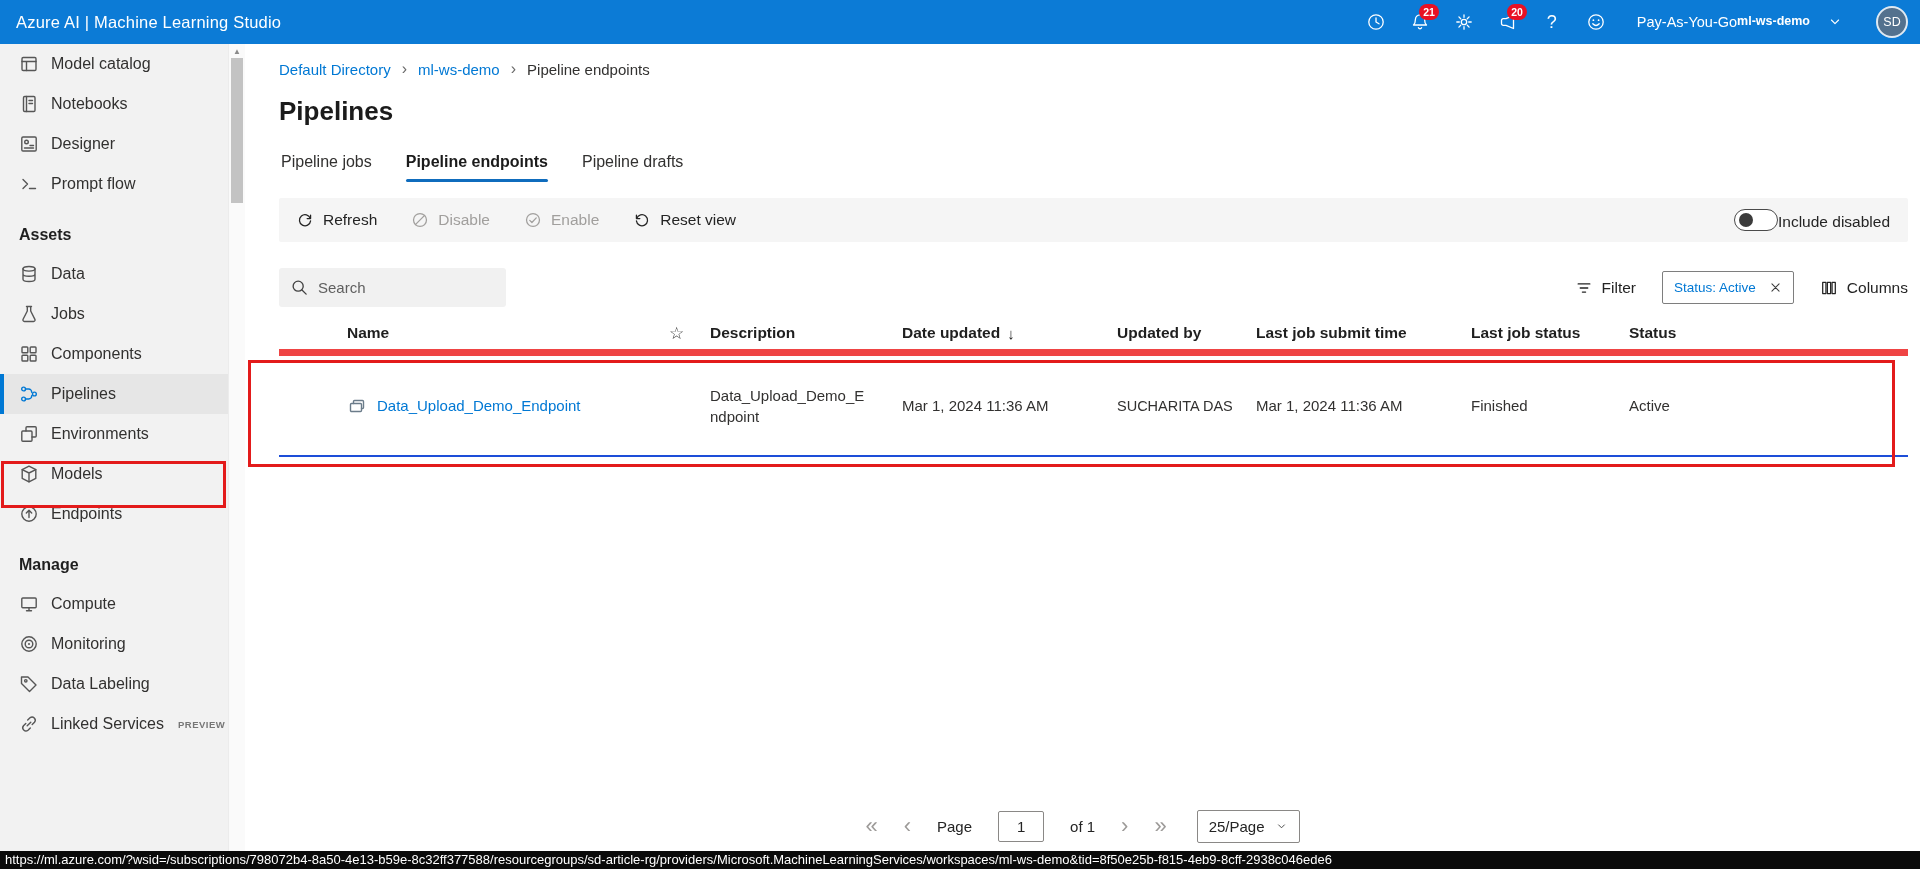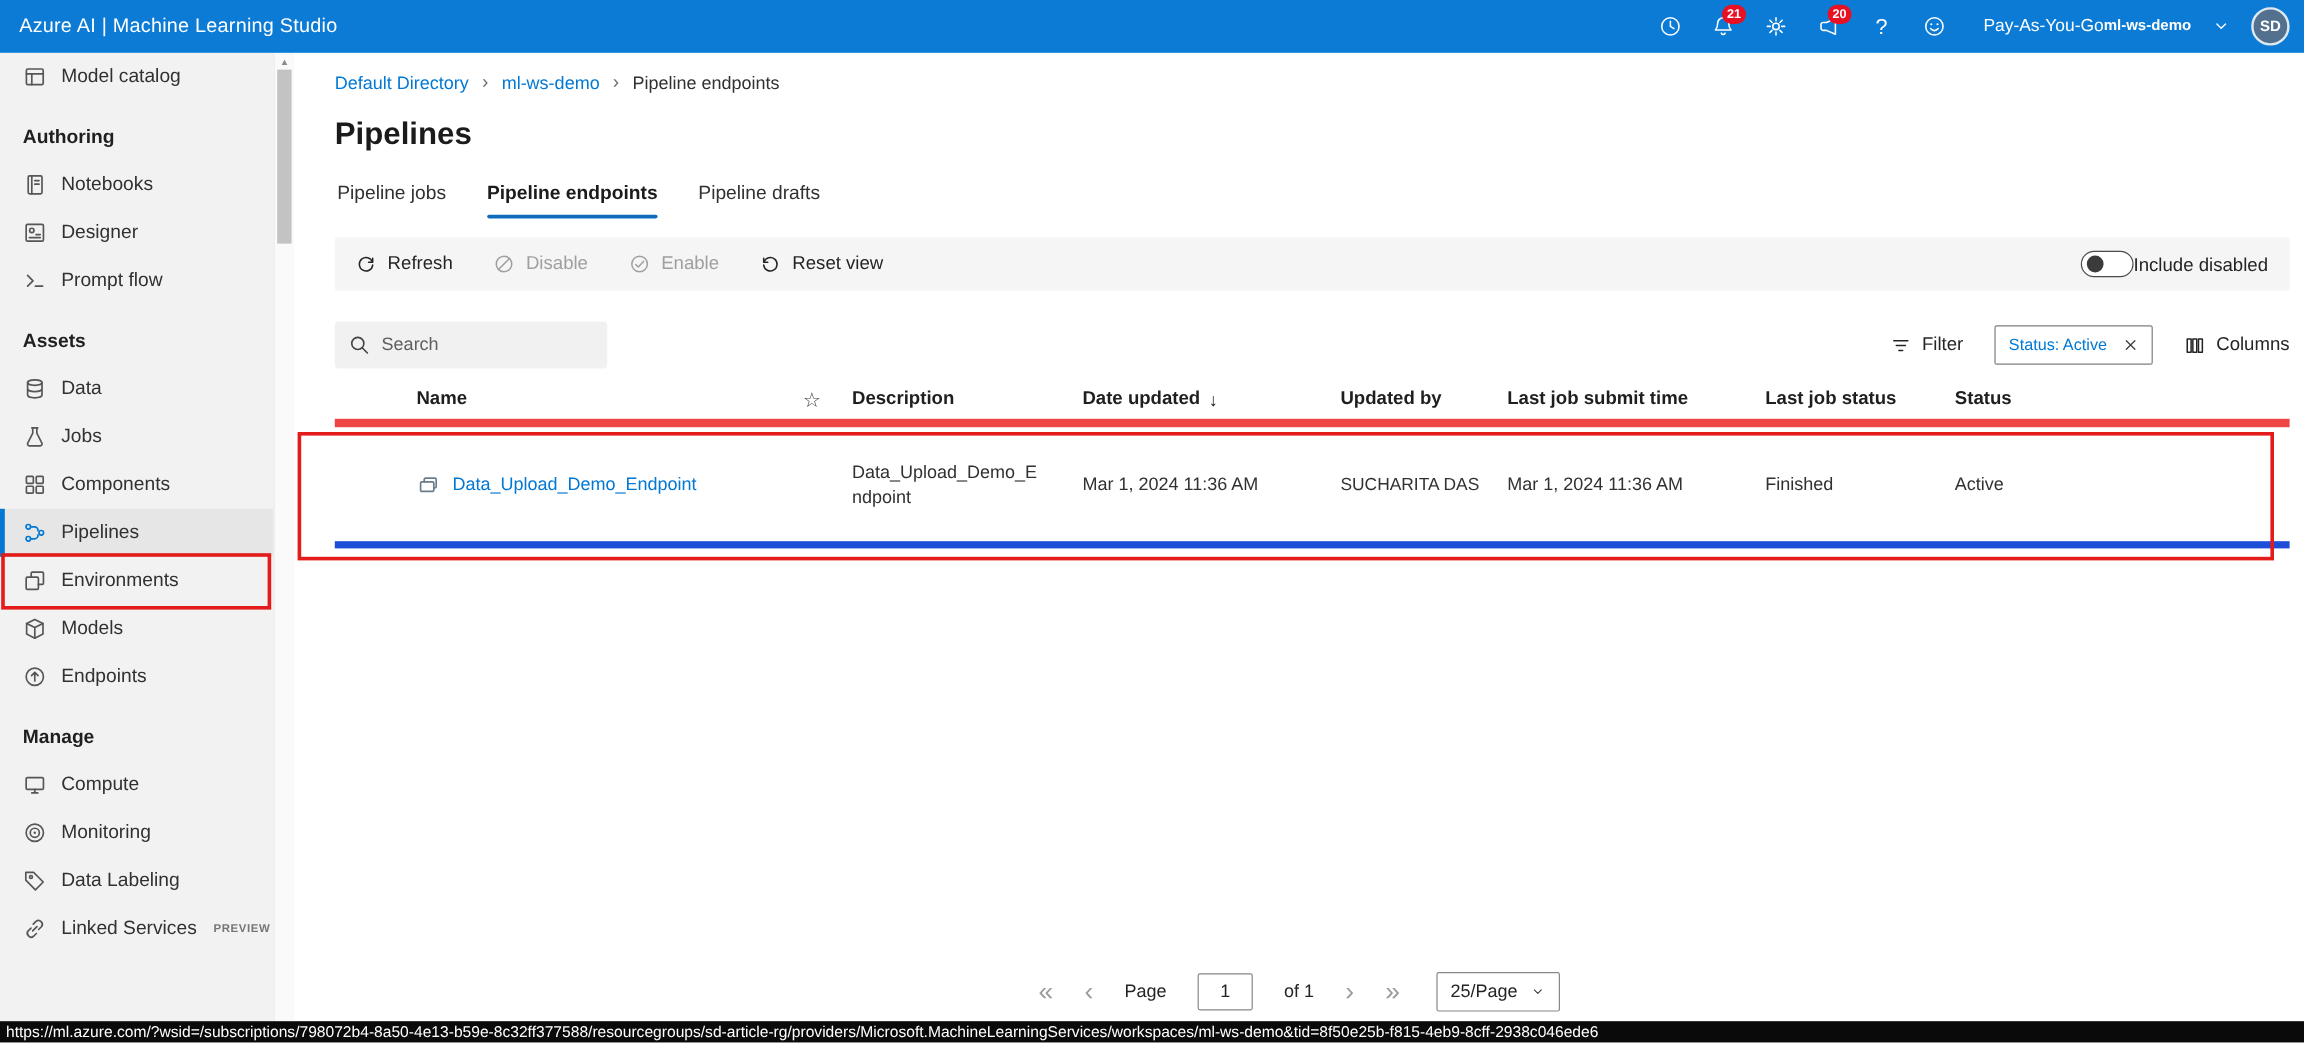--- a/index.html
+++ b/index.html
@@ -14,21 +14,21 @@
   .topbar-right{margin-left:auto;display:flex;align-items:center;gap:6px}
   .tb-btn{position:relative;width:38px;height:38px;display:flex;align-items:center;justify-content:center;color:#fff;cursor:pointer}
   .tb-btn svg.ic{width:20px;height:20px;stroke-width:1.3}
   .badge{position:absolute;top:1px;right:0;min-width:17px;height:16px;border-radius:9px;background:#e81123;color:#fff;font-size:10.5px;font-weight:700;display:flex;align-items:center;justify-content:center;padding:0 4px}
   .help-glyph{font-size:18px}
   .account{display:flex;line-height:1.3;margin:0 4px 0 16px;cursor:pointer}
   .account .plan{font-size:14.5px}
   .account .ws{font-size:12.5px;font-weight:700}
   .acct-chev{width:30px;height:38px;display:flex;align-items:center;justify-content:center;color:#fff;cursor:pointer}
   .acct-chev svg.ic{width:16px;height:16px}
-  .avatar{width:32px;height:32px;border-radius:50%;background:#53718e;border:2px solid #dfe9f2;display:flex;align-items:center;justify-content:center;font-size:12.5px;font-weight:700;margin-left:4px;cursor:pointer}
+  .avatar{width:32px;height:32px;border-radius:50%;background:#53718e;border:2px solid #dfe9f2;display:flex;align-items:center;justify-content:center;font-size:12.5px;font-weight:400;margin-left:20px;cursor:pointer}
 
   
   .sidebar{position:absolute;top:44px;left:0;bottom:18px;width:245px;background:#f2f2f2}
   .sidebar-track{position:absolute;top:0;right:0;bottom:0;width:17px;background:#fafafa;border-left:1px solid #ececec;text-align:center;cursor:pointer}
   .scroll-arrow{font-size:8px;color:#8a8a8a;display:block;margin-top:3px}
   .sidebar-thumb{position:absolute;top:14px;right:2px;width:12px;height:145px;background:#c3c3c3;cursor:pointer}
   .nav-item{height:40px;display:flex;align-items:center;gap:12px;padding-left:19px;font-size:16px;color:#323130;width:228px;cursor:pointer}
   .nav-item svg.ic{color:#565656}
   .nav-heading{height:38px;margin-top:12px;display:flex;align-items:center;padding-left:19px;font-size:16px;font-weight:700;color:#1f1f1f;width:228px}
   .nav-item.selected{background:#e6e6e6;border-left:4px solid #0078d4;padding-left:15px}
@@ -69,21 +69,21 @@
   .chip svg.ic{width:13px;height:13px;color:#3b3b3b;stroke-width:1.6}
 
   
   .table{margin-top:10px}
   .thead,.trow{display:grid;grid-template-columns:390px 41px 192px 215px 139px 215px 158px 1fr;align-items:center}
   .thead{height:39px;font-size:15.5px;font-weight:700;color:#1f1f1f;border-bottom:7px solid #ef4444}
   .th-name{padding-left:68px}
   .th-star{font-size:17px;font-weight:400;color:#3b3b3b;cursor:pointer}
   .th{display:flex;align-items:center;cursor:pointer}
   .th-sort{font-weight:400;font-size:15px;margin-left:7px;color:#242424}
-  .trow{height:101px;border-bottom:6px solid #1d4ed8;font-size:15px;color:#323130;cursor:pointer}
+  .trow{height:101px;border-bottom:2px solid #1d4ed8;font-size:15px;color:#323130;cursor:pointer}
   .cell-name{padding-left:68px;display:flex;align-items:center;gap:10px}
   .cell-name svg.ic{color:#6b7c8a}
   .name-link{color:#0078d4;cursor:pointer}
   .cell-desc{padding-right:34px;overflow-wrap:anywhere;line-height:1.4}
   .cell-updatedby{font-size:14.5px}
 
   
   .pagination{position:absolute;left:245px;right:0;top:806px;height:40px;display:flex;align-items:center;justify-content:center;gap:26px;z-index:3}
   .pg-chev{font-size:22px;color:#9d9b99;line-height:1;cursor:pointer}
   .pg-label{font-size:15px;color:#242424}
@@ -281,21 +281,20 @@
   </header>
 
   <nav class="sidebar">
     <div class="nav-item">
       <svg class="ic">
           <use href="#s-catalog"></use>
         </svg>
       <span>Model catalog</span>
     </div>
 
-    <div class="nav-heading">Authoring</div>
     <div class="nav-item">
       <svg class="ic">
           <use href="#s-notebook"></use>
         </svg>
       <span>Notebooks</span>
     </div>
     <div class="nav-item">
       <svg class="ic">
           <use href="#s-designer"></use>
         </svg>

